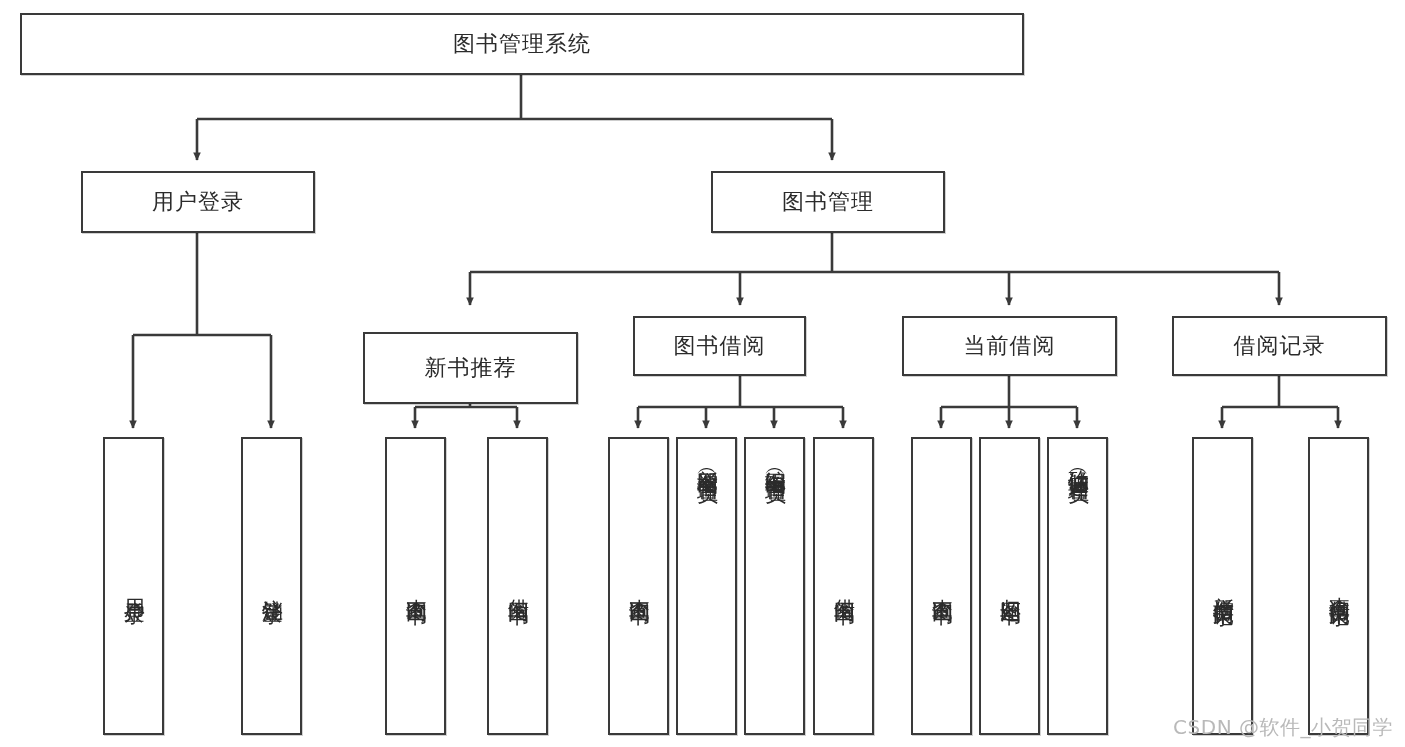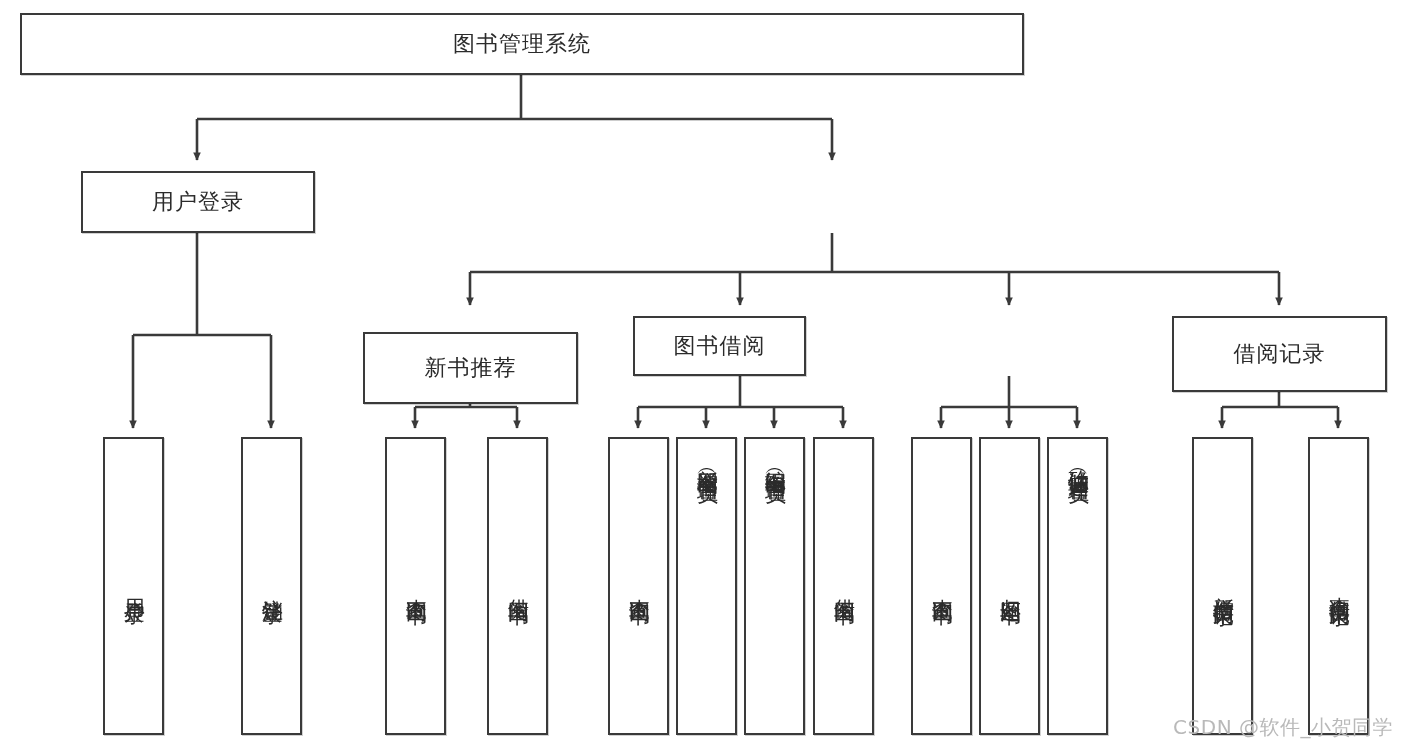--- a/index.html
+++ b/index.html
@@ -132,31 +132,37 @@
   </svg>
 
   <div class="node root" style="left:20px; top:13px; width:1004px; height:62px;">
     <span class="node-label">图书管理系统</span>
   </div>
 
   <div class="node branch" style="left:81px; top:171px; width:234px; height:62px;">
     <span class="node-label">用户登录</span>
   </div>
 
+  <div class="node branch" style="left:711px; top:171px; width:234px; height:62px;">
+    <span class="node-label">图书管理</span>
+  </div>
 
   <div class="node group" style="left:363px; top:332px; width:215px; height:72px;">
     <span class="node-label">新书推荐</span>
   </div>
 
   <div class="node group" style="left:633px; top:316px; width:173px; height:60px;">
     <span class="node-label">图书借阅</span>
   </div>
 
-
-  <div class="node group" style="left:1172px; top:316px; width:215px; height:76px;">
+  <div class="node group" style="left:902px; top:316px; width:215px; height:60px;">
+    <span class="node-label">当前借阅</span>
+  </div>
+
+  <div class="node group" style="left:1172px; top:316px; width:215px; height:60px;">
     <span class="node-label">借阅记录</span>
   </div>
 
   <div class="node leaf align-mid" style="left:103px; top:437px; width:61px; height:298px;">
     <span class="node-label">用户登录</span>
   </div>
 
   <div class="node leaf align-mid" style="left:241px; top:437px; width:61px; height:298px;">
     <span class="node-label">注销登录</span>
   </div>

